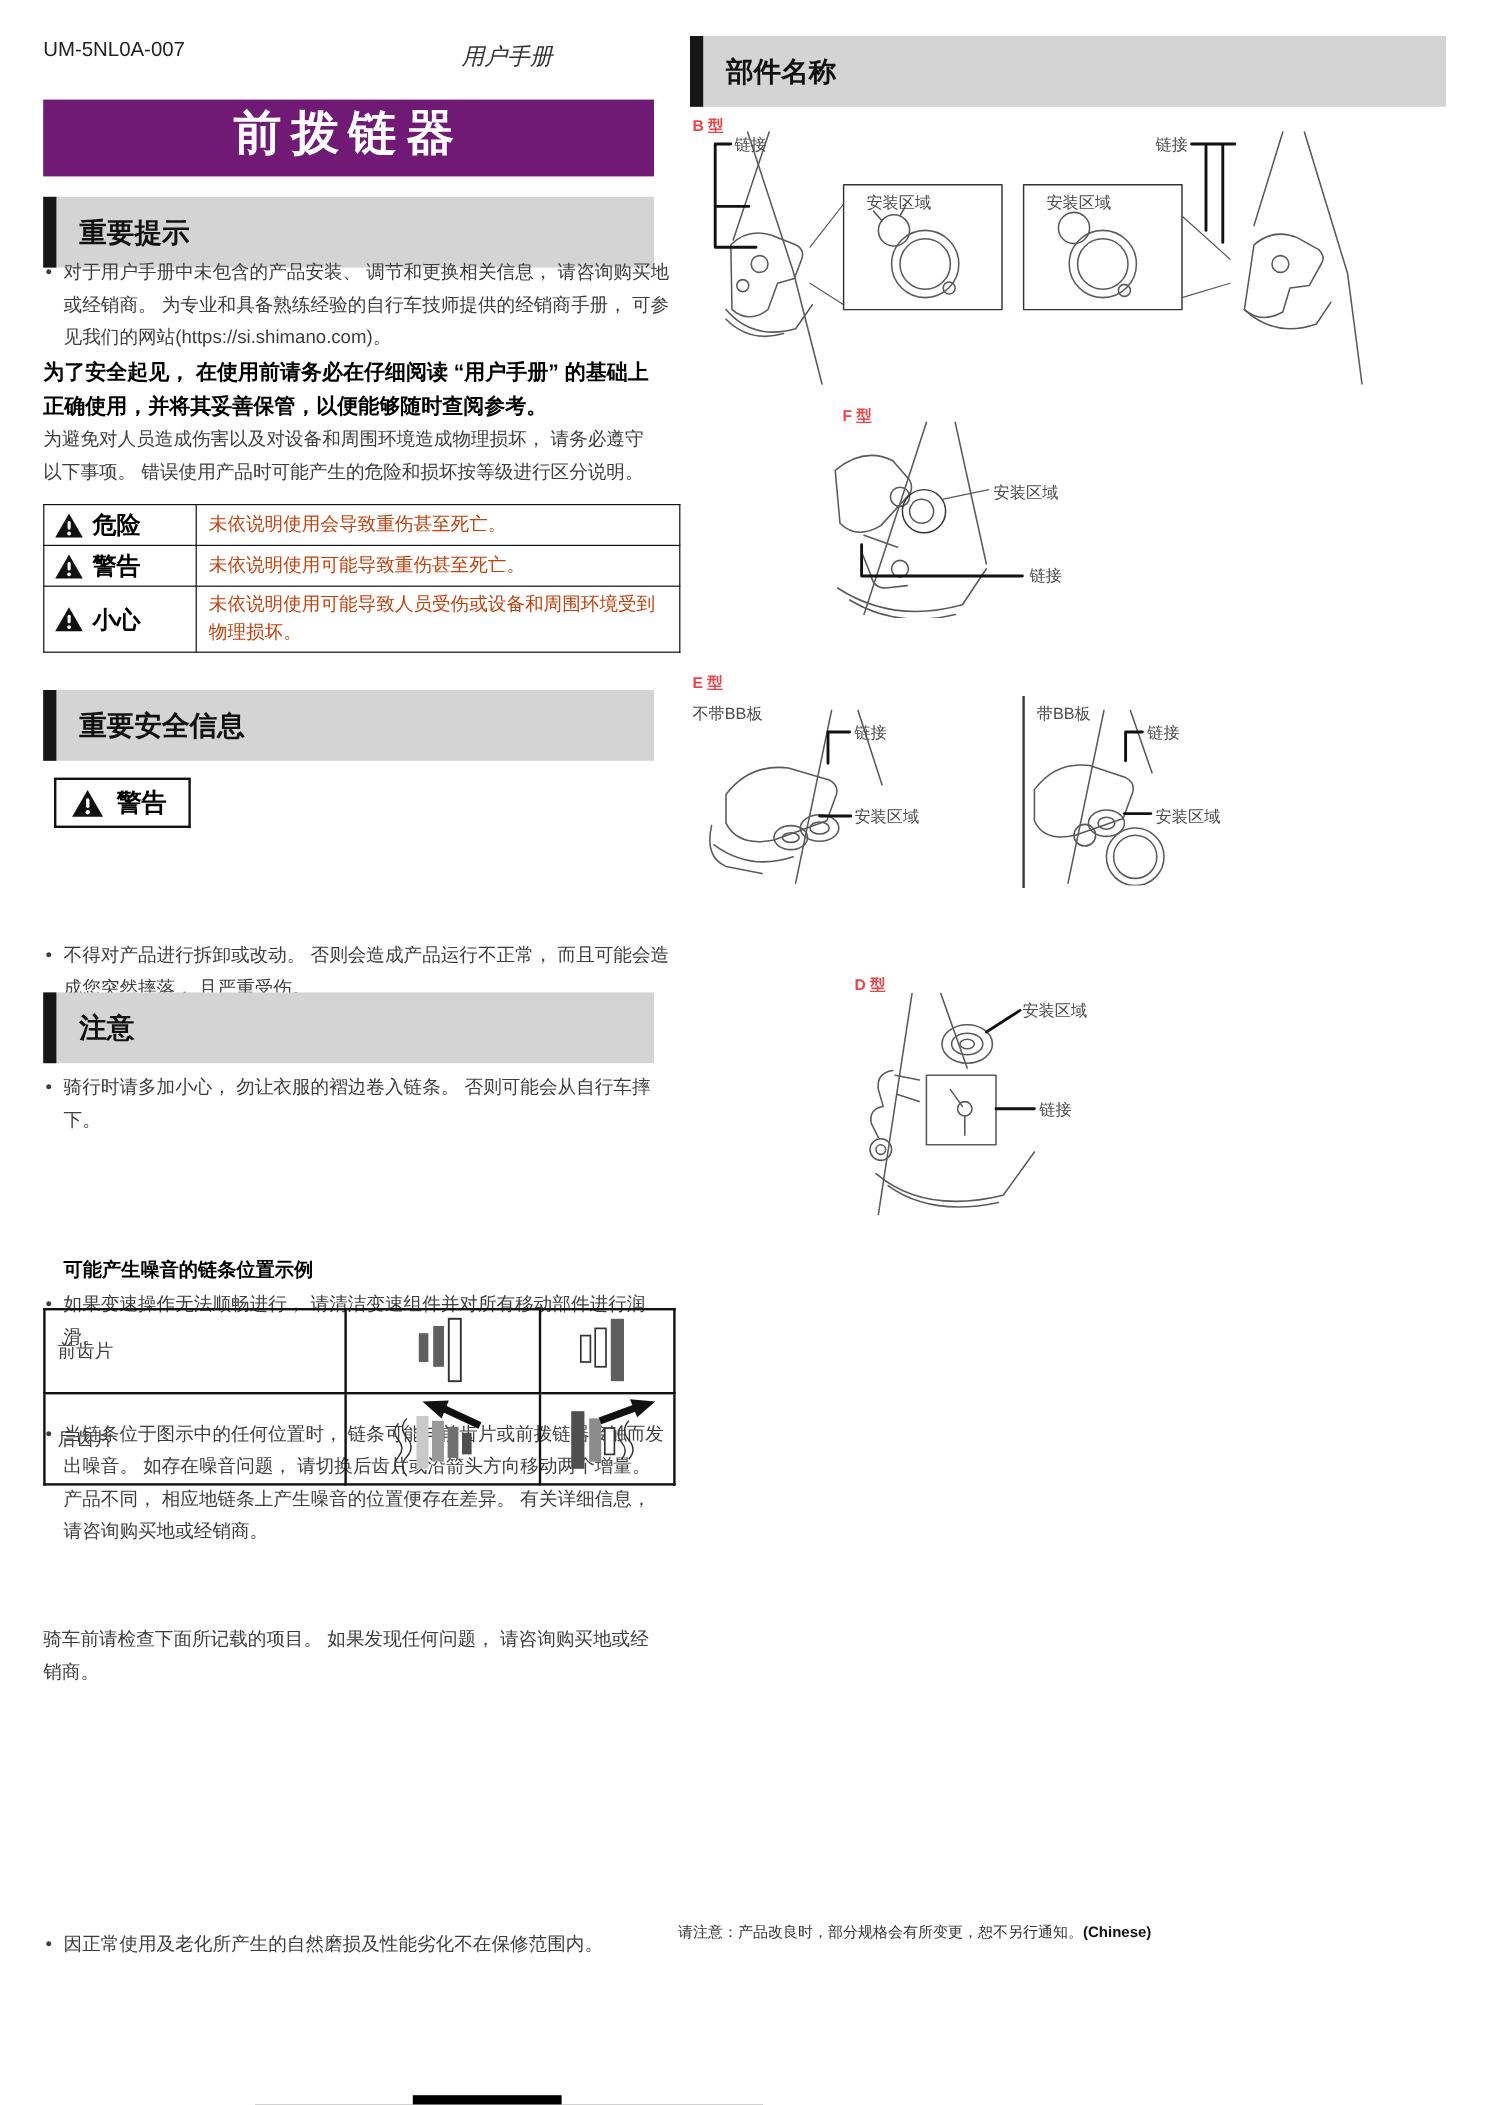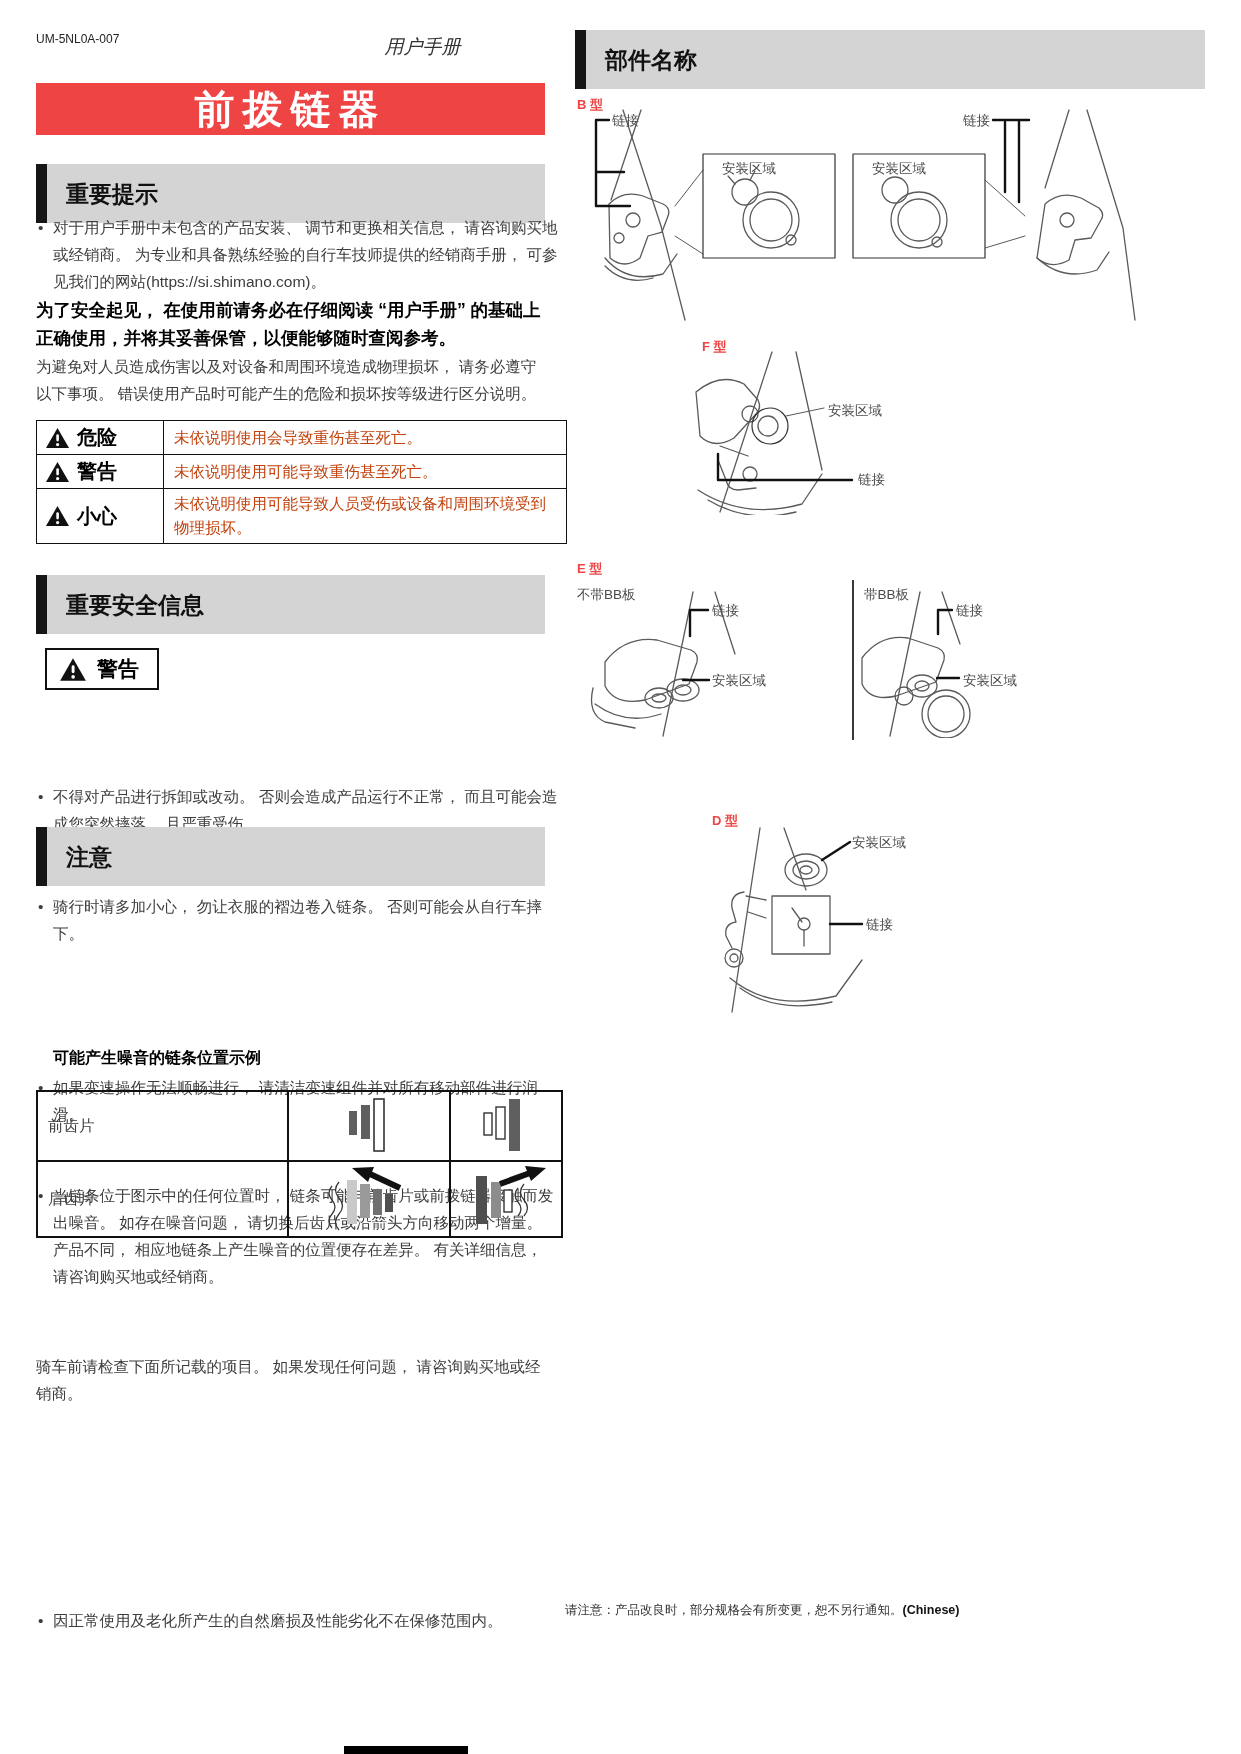--- a/index.html
+++ b/index.html
@@ -5,25 +5,25 @@
   html,body { margin:0; padding:0; background:#888; }
   .page {
     position:relative; width:1241px; height:1754px; margin:0 auto;
     background:#ffffff; overflow:hidden;
     font-family:"Liberation Sans","DejaVu Sans",sans-serif;
     color:#3d3d3d;
   }
   .abs { position:absolute; }
 
   
-  .doc-num { left:36px; top:32px; font-size:12px; color:#222; }
+  .doc-num { left:36px; top:32px; font-size:17px; color:#222; }
   .doc-type { left:300px; top:34px; width:245px; text-align:center; font-size:19px; color:#333;font-style:italic; }
   .title-banner {
-    left:36px; top:83px; width:509px; height:52px; background:#ef4444;
-    display:flex; align-items:center; justify-content:center;
+    left:36px; top:83px; width:509px; height:64px; background:#701a75;
+    display:flex; justify-content:center;
   }
   .title-banner .t {
     color:#fff; font-size:40px; font-weight:900; letter-spacing:8px;
   }
 
   
   .sec-header { background:#d4d4d4; height:59px; }
   .sec-header .bar { position:absolute; left:0; top:0; bottom:0; width:11px; background:#161616; }
   .sec-header .t {
     position:absolute; left:30px; top:50%; transform:translateY(-50%);

